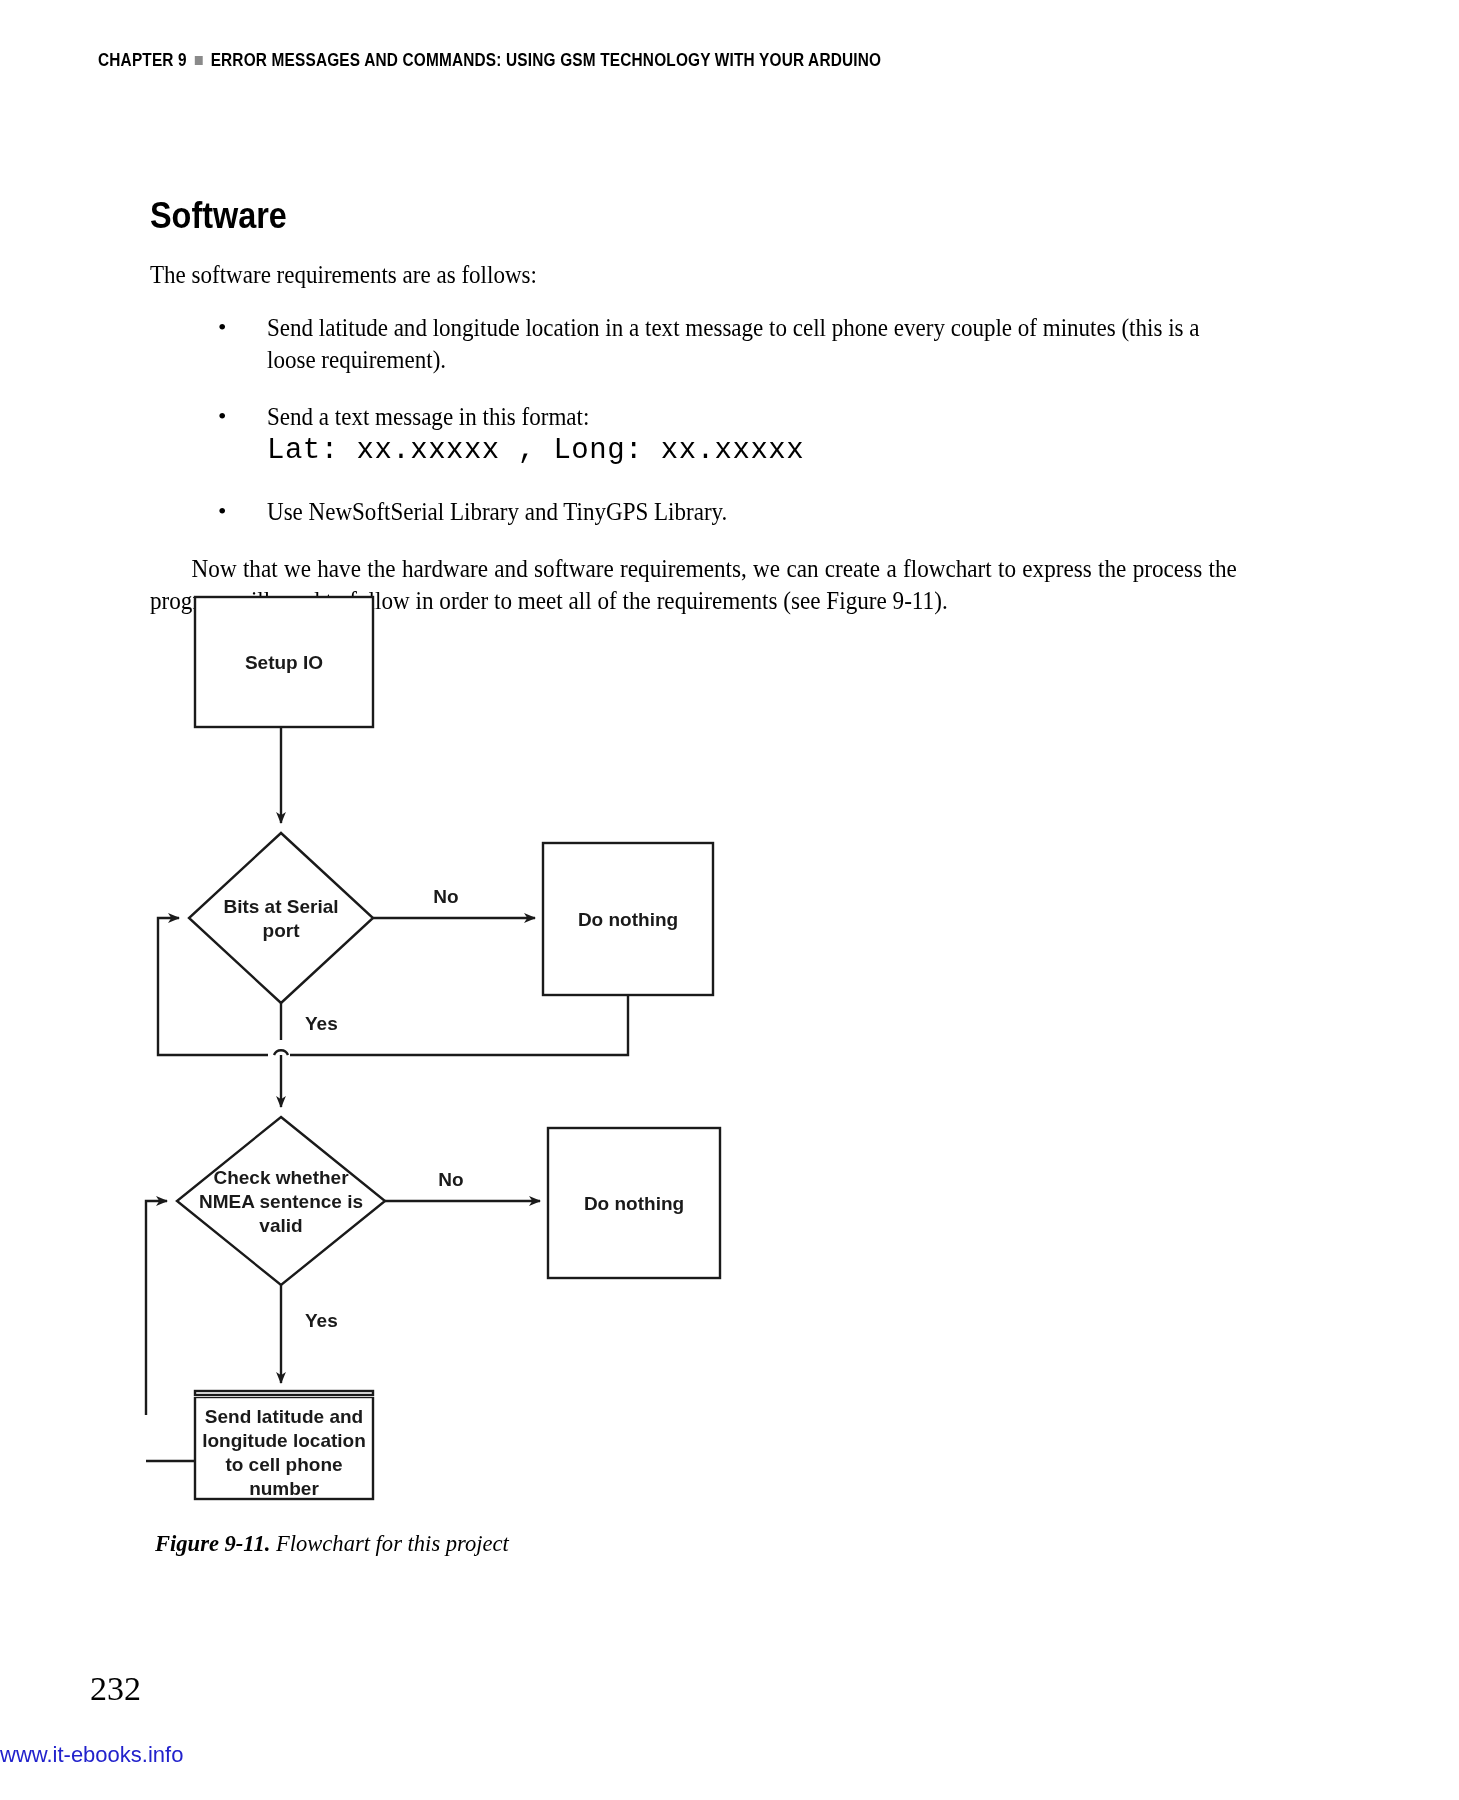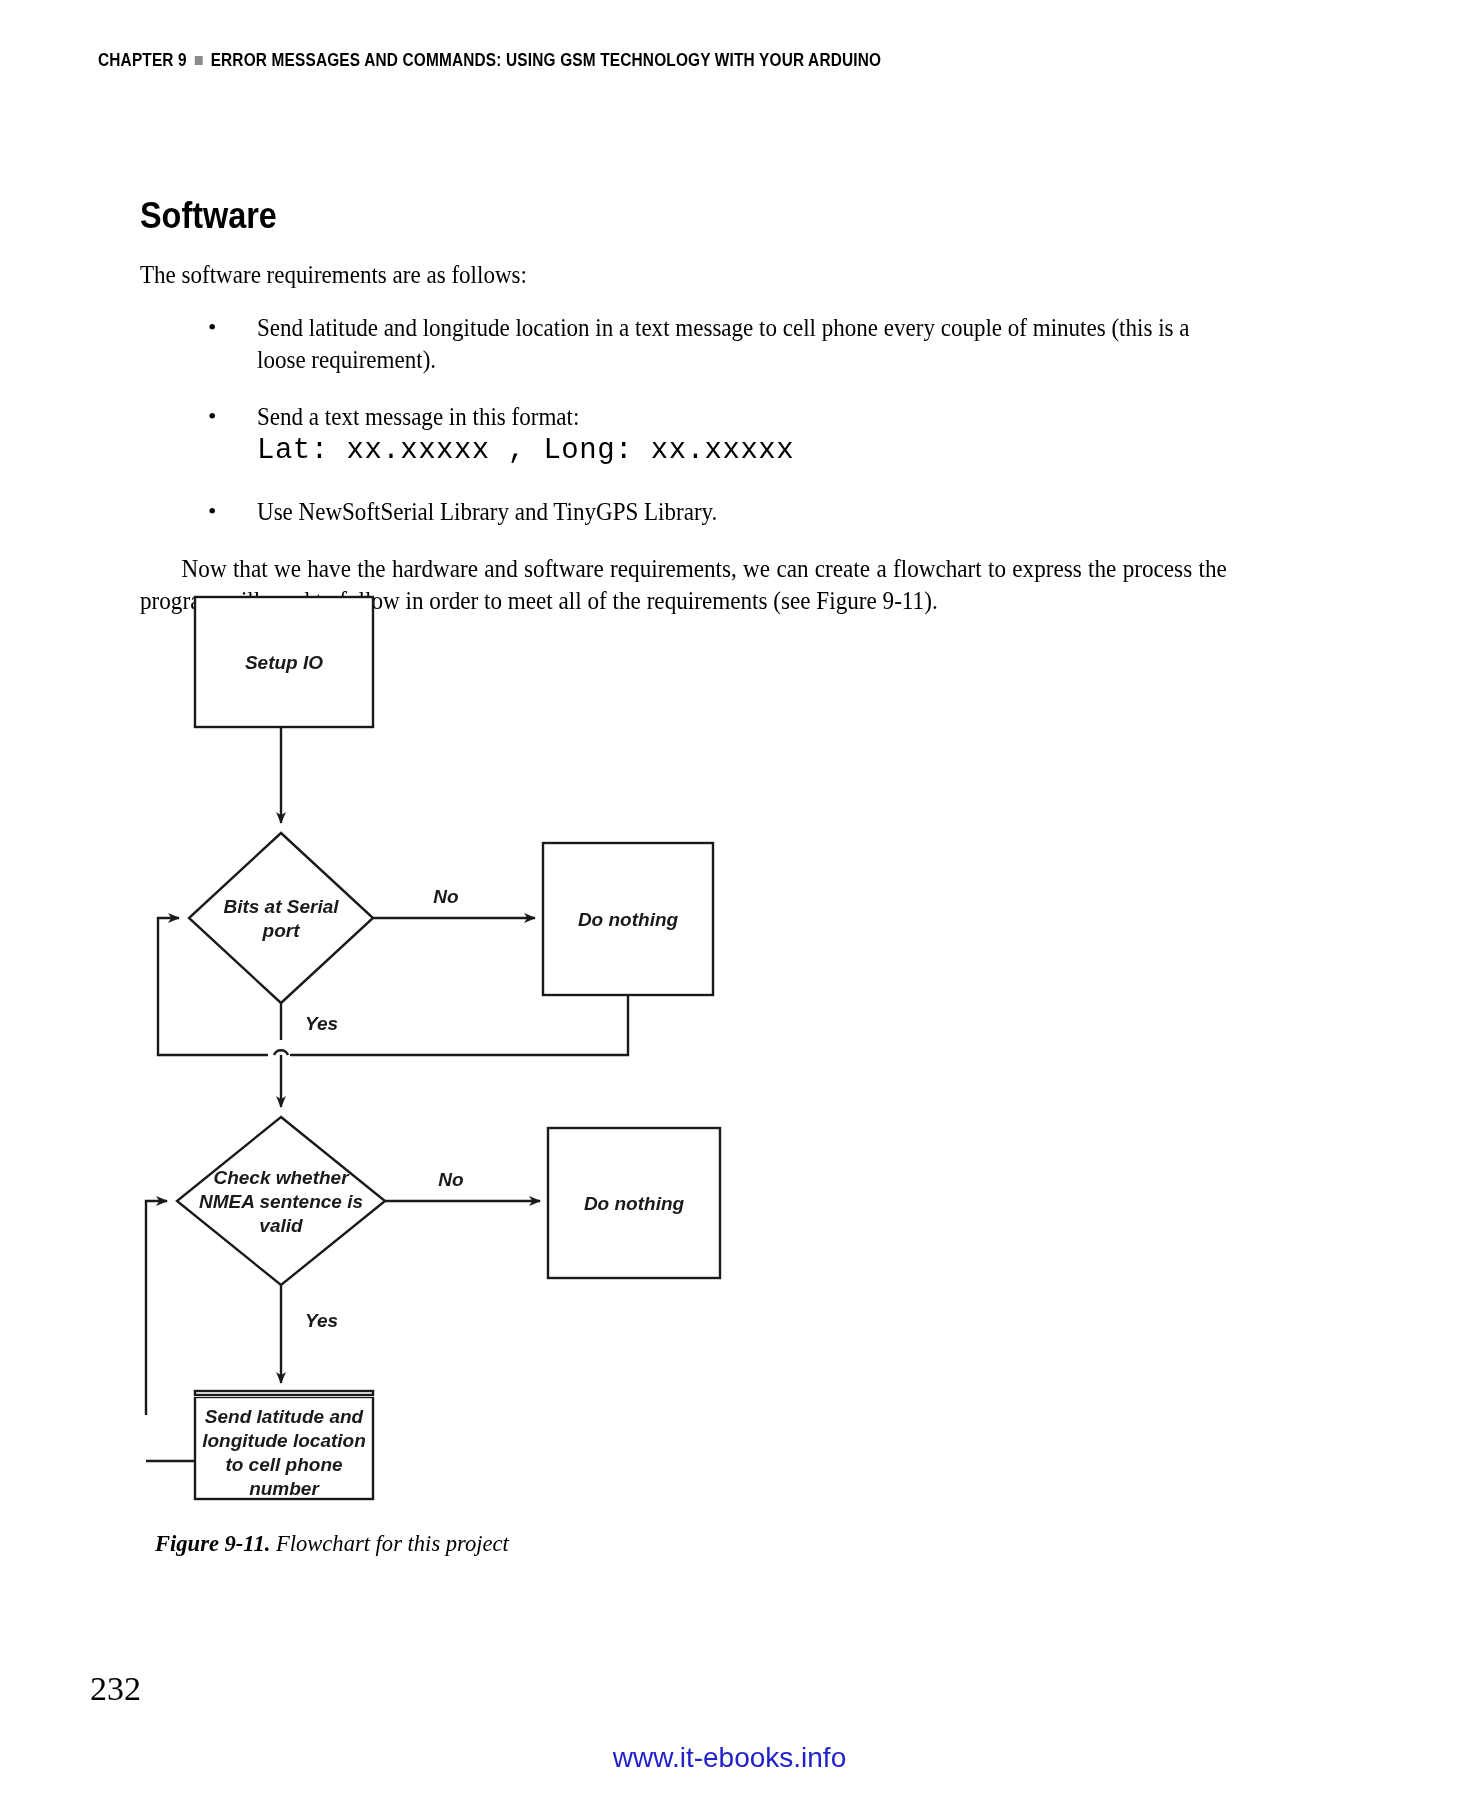--- a/index.html
+++ b/index.html
@@ -38,21 +38,21 @@
     width: 9px;
     height: 9px;
     background: #8a8a8a;
     margin: 0 9px 2px 9px;
     vertical-align: middle;
   }
 
   
   .content {
     position: absolute;
-    left: 140px;
+    left: 150px;
     top: 195px;
     width: 1150px;
   }
 
   h1.section-title {
     font-family: "Liberation Sans", sans-serif;
     font-weight: bold;
     font-size: 36px;
     margin: 0 0 22px 0;
     letter-spacing: 0px;
@@ -110,21 +110,20 @@
     transform-origin: left center;
     text-align: justify;
   }
 
   
   .figure-wrap {
     position: absolute;
     left: 140px;
     top: 585px;
     width: 720px;
-    font-style: italic;
   }
   .figure-caption {
     position: absolute;
     left: 155px;
     top: 1530px;
     font-size: 24px;
     font-style: italic;
     transform: scaleX(0.94);
     transform-origin: left center;
     white-space: nowrap;
@@ -139,23 +138,22 @@
     position: absolute;
     left: 90px;
     top: 1670px;
     font-size: 34px;
   }
   .site-footer {
     position: absolute;
     left: 0;
     top: 1742px;
     width: 1459px;
-    text-align: center;
-    font-family: "Liberation Sans", sans-serif;
-    font-size: 28px;
+    font-family: "Liberation Sans", sans-serif;
+    font-size: 22px;
     color: #2222cc;
   }
   .site-footer a { color: #2222cc; text-decoration: none; }
 
   
   svg text.fc-label {
     font-family: "Liberation Sans", sans-serif;
     font-weight: bold;
     font-size: 19px;
     fill: #1a1a1a;

